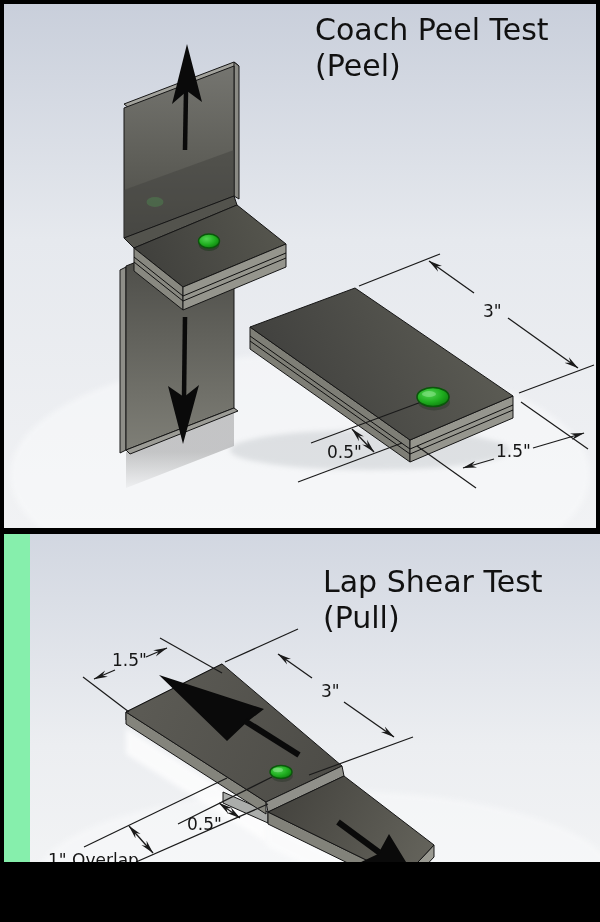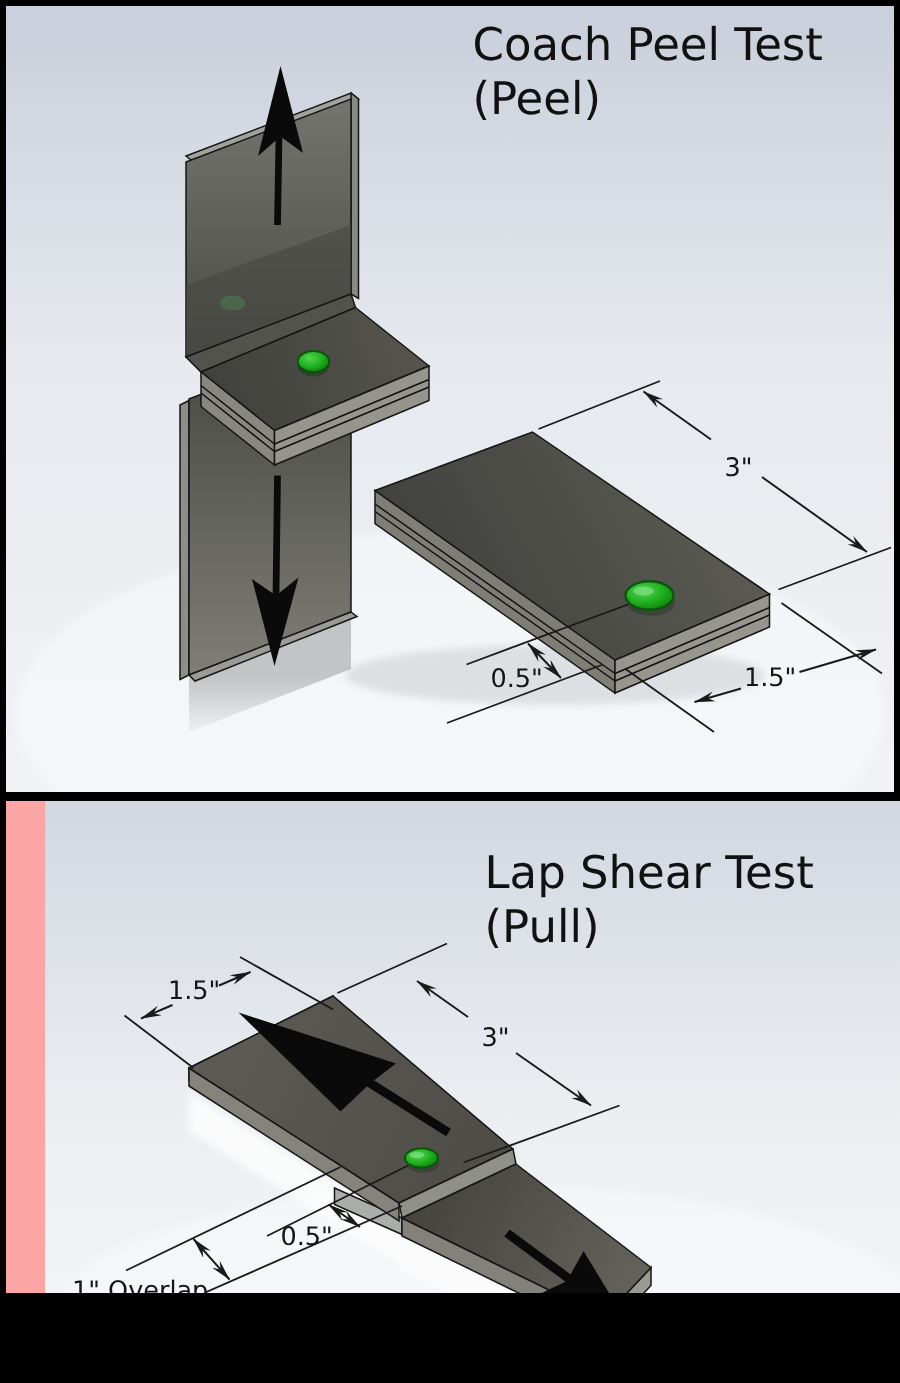--- a/index.html
+++ b/index.html
@@ -1,17 +1,17 @@
 <!DOCTYPE html>
 <html><head>
 <meta charset="utf-8">
 <style>
   html,body{margin:0;padding:0;background:#000;}
   body{width:600px;height:922px;position:relative;font-family:"DejaVu Sans","Liberation Sans",sans-serif;}
-  .panel{position:absolute;left:4px;width:592px;overflow:hidden;background:#fca5a5;}
+  .panel{position:absolute;left:4px;width:592px;overflow:hidden;background:#86efac;}
   #panel-peel{top:4px;height:524px;}
   #panel-shear{top:534px;height:328px;padding-left:26px;}
   svg{display:block;}
   .title{font-size:30px;fill:#111;}
   .dim{font-size:17px;fill:#151515;}
   .edge{stroke:#161616;stroke-width:1;}
   .seam{stroke:#101010;stroke-width:1;fill:none;}
   .dimline{stroke:#1a1a1a;stroke-width:1.3;fill:none;}
   .extline{stroke:#1a1a1a;stroke-width:1.2;fill:none;}
   .shaft{stroke:#0a0a0a;fill:none;}

